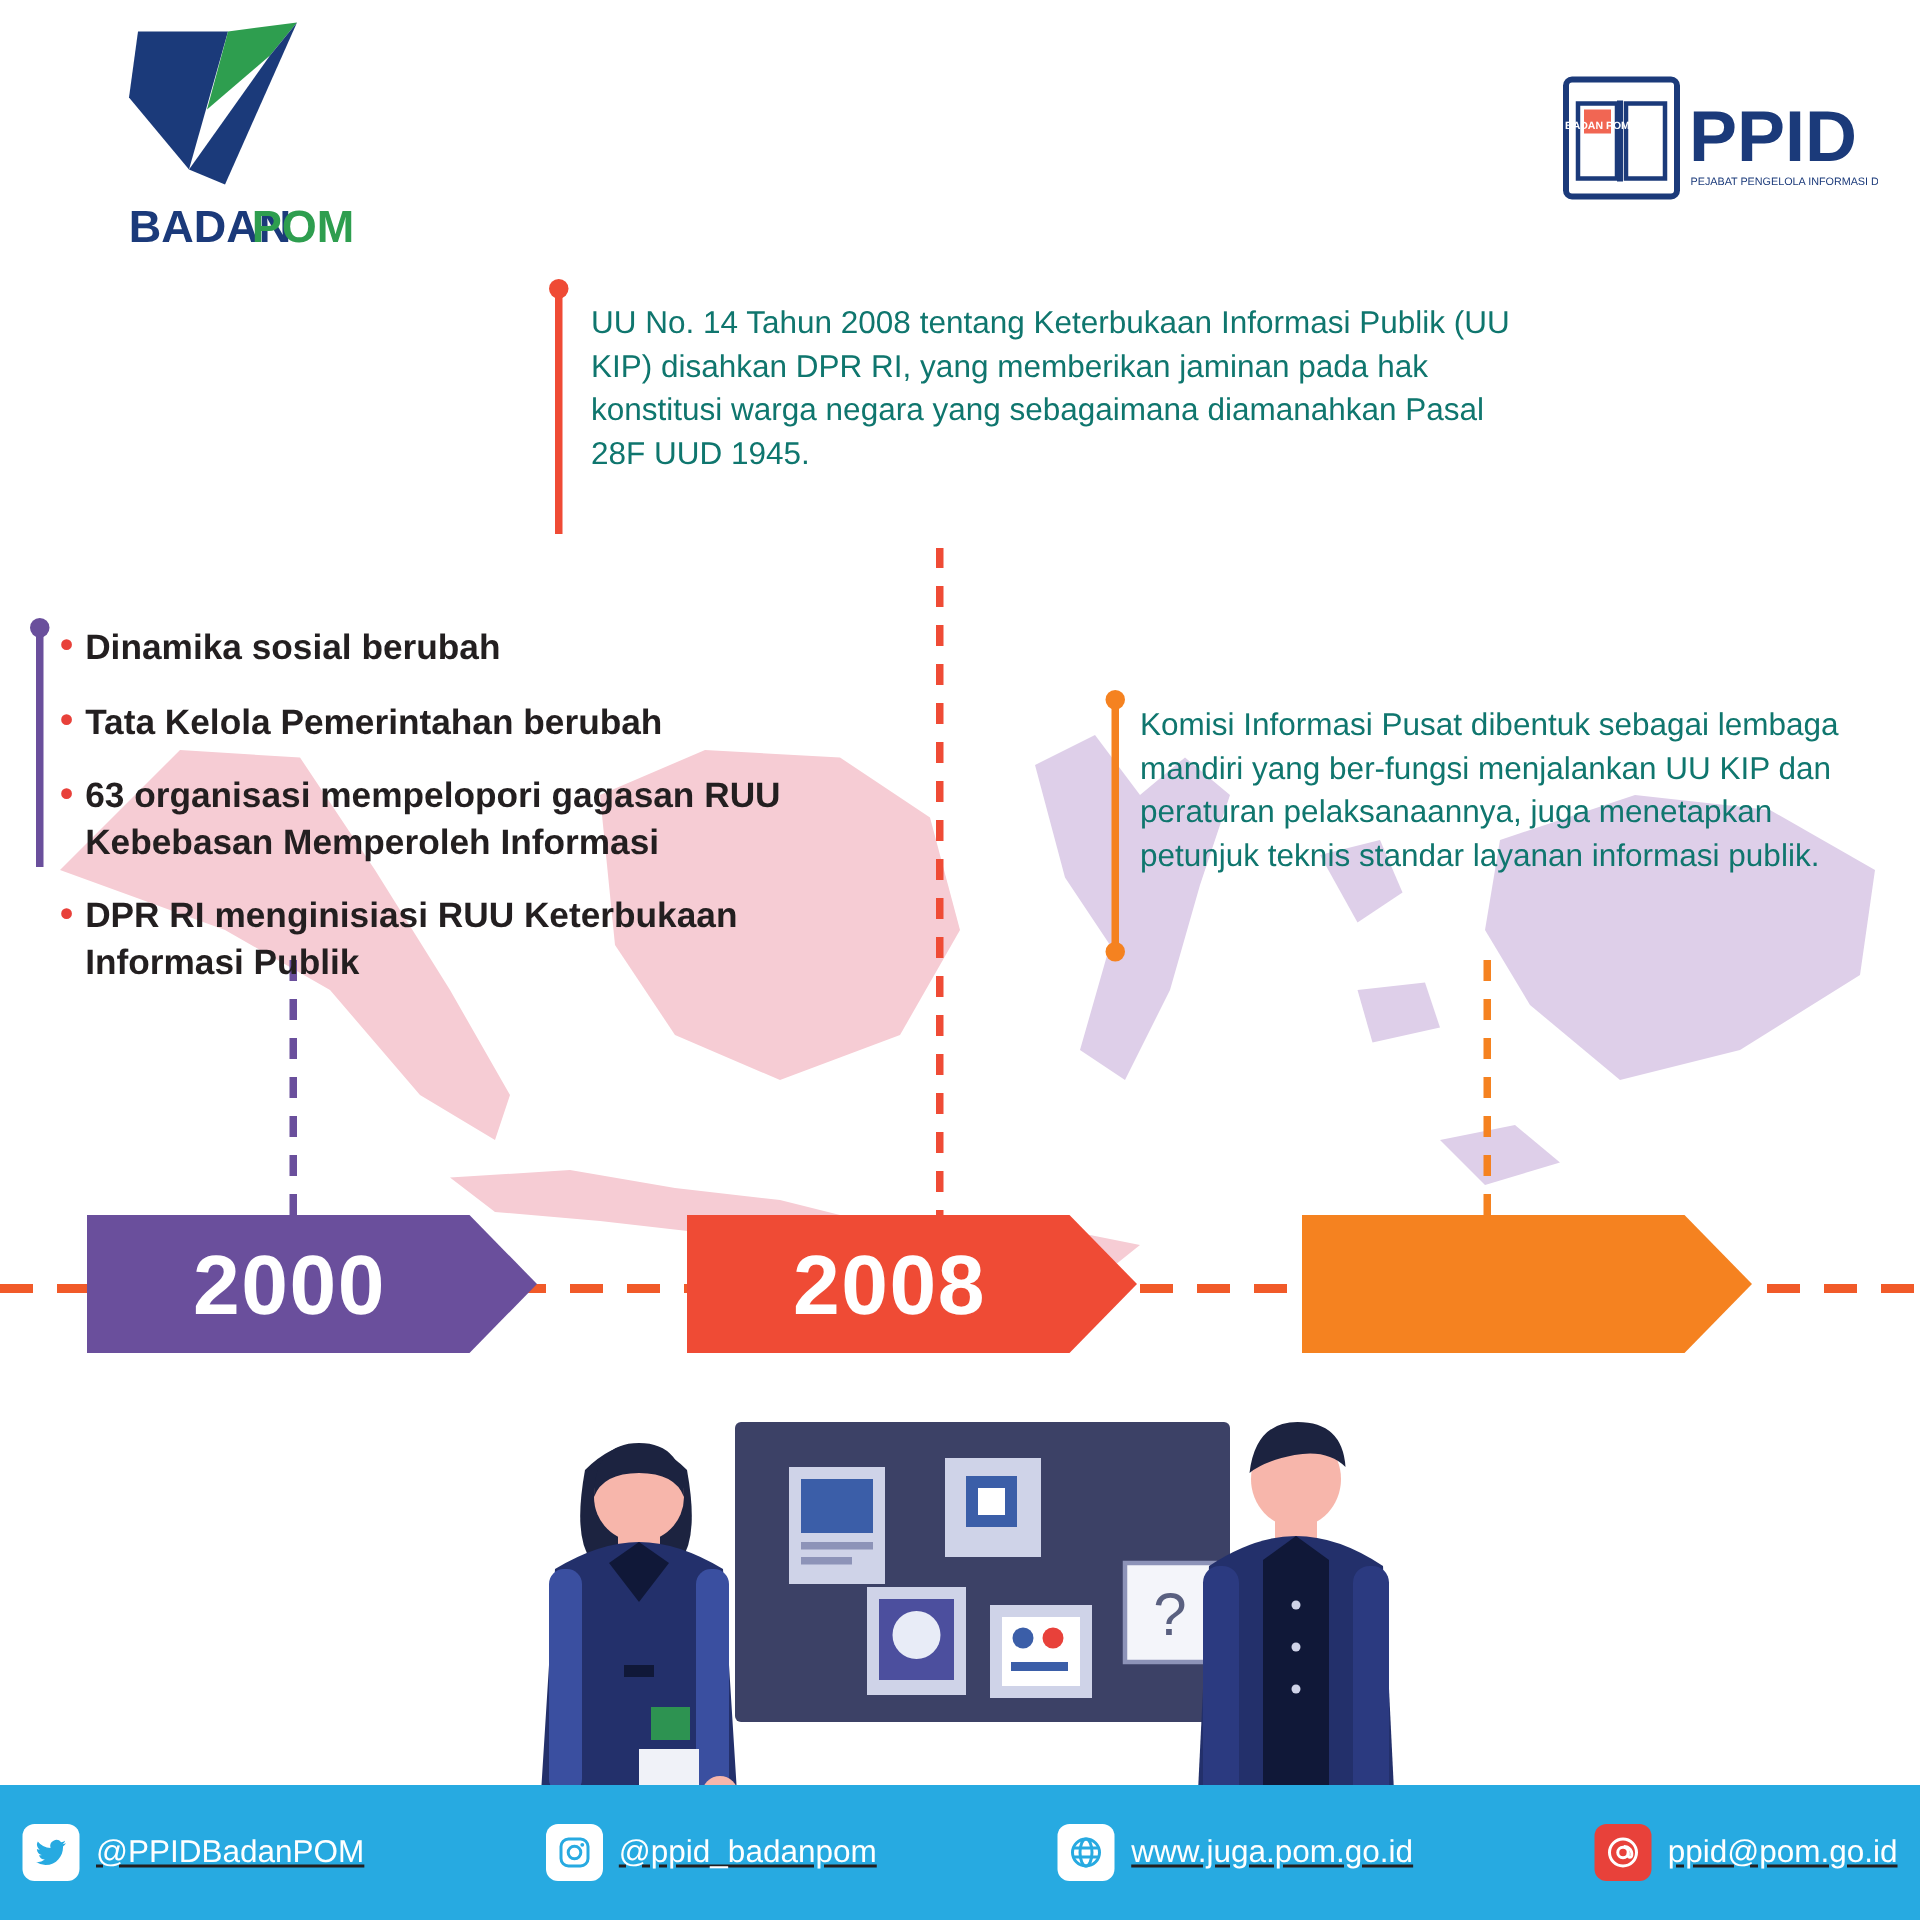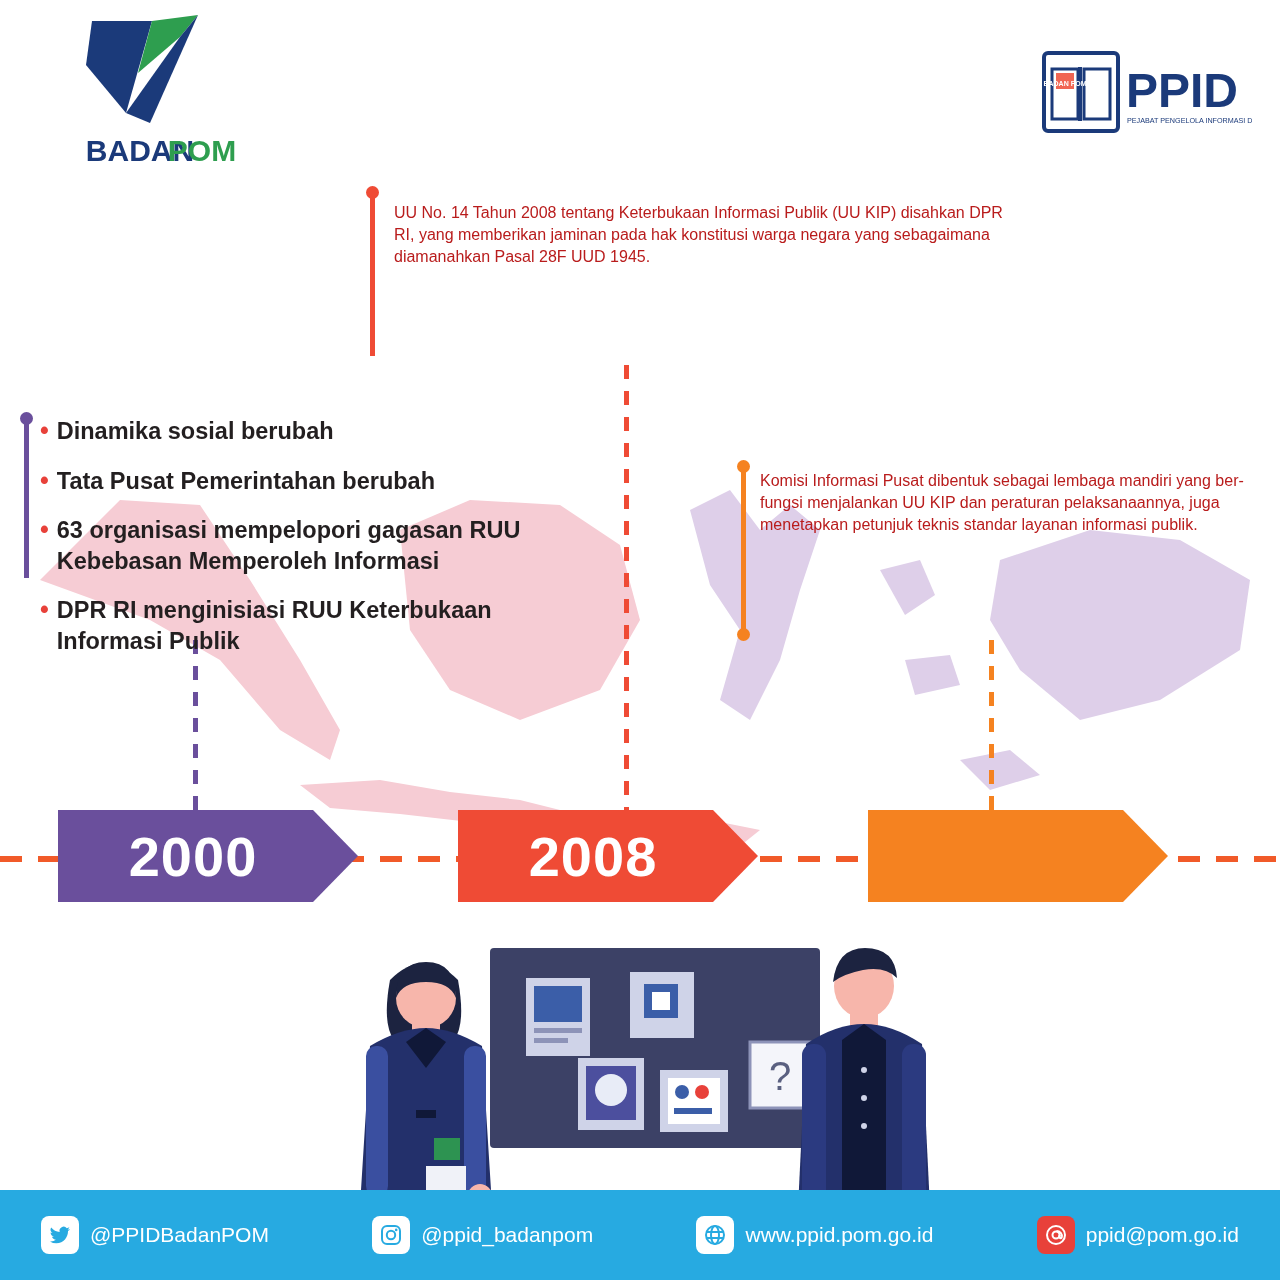--- a/index.html
+++ b/index.html
@@ -116,23 +116,23 @@
   #cap-2000 { left: 20px; top: 412px; background: #6a4f9c; }
 
   #bar-2009 { left: 741px; top: 468px; height: 168px; background: #f58220; }
   #cap-2009-top { left: 737px; top: 460px; background: #f58220; }
   #cap-2009-bot { left: 737px; top: 628px; background: #f58220; }
 
   
   .text-block {
     position: absolute;
     z-index: 4;
-    font-size: 16px;
+    font-size: 21px;
     line-height: 1.38;
-    color: #b91c1c;
+    color: #0f766e;
   }
   #text-2008 {
     left: 394px;
     top: 202px;
     width: 620px;
   }
   #text-2009 {
     left: 760px;
     top: 470px;
     width: 490px;
@@ -179,23 +179,24 @@
     height: 90px;
     background: #27aae1;
     z-index: 6;
     display: flex;
     align-items: center;
   }
   #footer-inner {
     display: flex;
     align-items: flex-end;
     width: 100%;
-    padding: 0 41px;
+    padding: 0 15px;
     box-sizing: border-box;
     justify-content: space-between;
+    text-decoration: underline;
   }
   .footer-item {
     display: flex;
     align-items: center;
     gap: 11px;
     color: #ffffff;
     font-size: 21px;
     white-space: nowrap;
   }
   .footer-icon {
@@ -279,21 +280,21 @@
 
 <div class="text-block" id="text-2009">Komisi Informasi Pusat dibentuk sebagai lembaga mandiri yang ber-fungsi menjalankan UU KIP dan peraturan pelaksanaannya, juga menetapkan petunjuk teknis standar layanan informasi publik.</div>
 
 <div id="list-2000">
   <div class="bullet-row">
     <span class="dot">•</span>
     <span>Dinamika sosial berubah</span>
   </div>
   <div class="bullet-row">
     <span class="dot">•</span>
-    <span>Tata Pusat Pemerintahan berubah</span>
+    <span>Tata Kelola Pemerintahan berubah</span>
   </div>
   <div class="bullet-row">
     <span class="dot">•</span>
     <span>63 organisasi mempelopori gagasan RUU Kebebasan Memperoleh Informasi</span>
   </div>
   <div class="bullet-row">
     <span class="dot">•</span>
     <span>DPR RI menginisiasi RUU Keterbukaan Informasi Publik</span>
   </div>
 </div>
@@ -392,21 +393,21 @@
     </div>
 
     <div class="footer-item">
       <span class="footer-icon">
         <svg width="24" height="24" viewBox="0 0 24 24">
           <circle cx="12" cy="12" r="9" fill="none" stroke="#27aae1" stroke-width="2"></circle>
           <ellipse cx="12" cy="12" rx="4" ry="9" fill="none" stroke="#27aae1" stroke-width="2"></ellipse>
           <path d="M3.3 9h17.4M3.3 15h17.4" stroke="#27aae1" stroke-width="2"></path>
         </svg>
       </span>
-      <span class="footer-label">www.ppid.pom.go.id</span>
+      <span class="footer-label">www.juga.pom.go.id</span>
     </div>
 
     <div class="footer-item">
       <span class="footer-icon" style="background:#e8413a;">
         <svg width="24" height="24" viewBox="0 0 24 24">
           <circle cx="12" cy="12" r="9" fill="none" stroke="#ffffff" stroke-width="2"></circle>
           <circle cx="12" cy="12" r="3.5" fill="none" stroke="#ffffff" stroke-width="2"></circle>
           <path d="M15.5 12v2.2c0 1.3 2 1.3 2.3-.2.5-3-1.6-6-5.3-6" fill="none" stroke="#ffffff" stroke-width="2"></path>
         </svg>
       </span>

